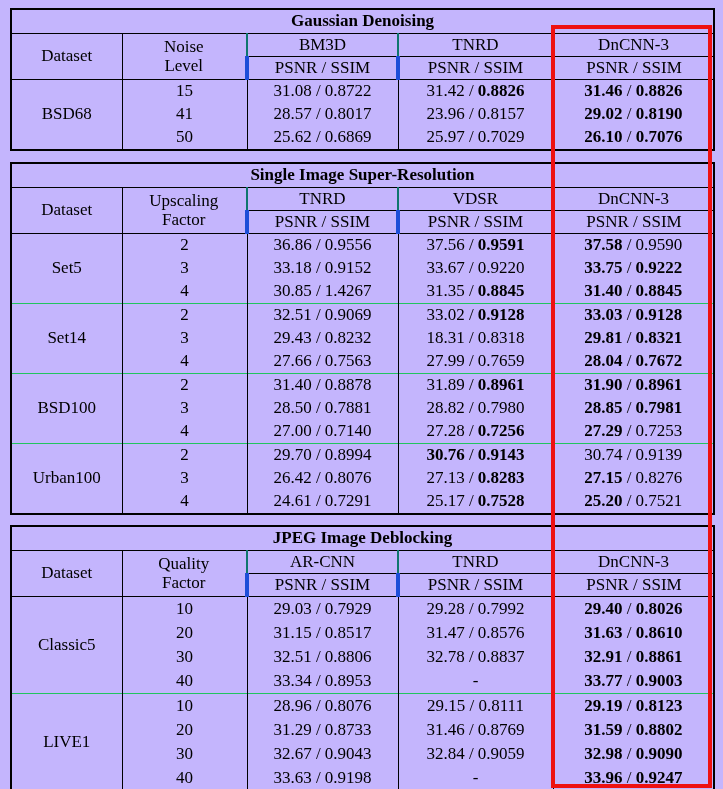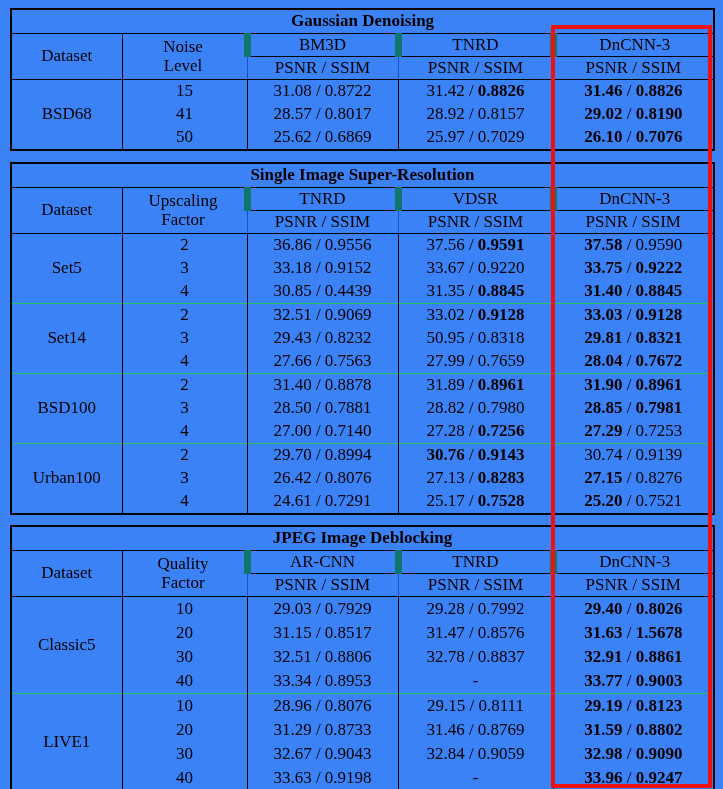--- a/index.html
+++ b/index.html
@@ -1,20 +1,20 @@
 <!DOCTYPE html>
 <html><head>
 <meta charset="utf-8">
 <style>
   html, body { margin: 0; padding: 0; background: #ffffff; }
   .page {
     position: relative;
     width: 723px;
     height: 789px;
-    background: #3b82f6;
+    background: #c4b5fd;
     color: #000000;
     font-family: "Liberation Serif", "DejaVu Serif", serif;
     overflow: hidden;
   }
   table.paper-table {
     border-collapse: collapse;
     table-layout: fixed;
     width: 703px;
     margin-left: 10px;
     border: 2px solid #000;
@@ -27,22 +27,22 @@
     vertical-align: middle;
     font-size: 17px;
     line-height: 1.08;
     padding: 0;
     overflow: hidden;
     white-space: nowrap;
   }
   td.t-title   { font-weight: bold; font-size: 17.5px; height: 23px; border-bottom: 1px solid #000; }
   td.h-dataset { border-bottom: 1px solid #000; }
   td.h-factor  { border-left: 1px solid #000; border-bottom: 1px solid #000; }
-  td.h-method  { border-left: 7px solid #0f766e; border-bottom: 1px solid #000; height: 22px; }
-  td.h-metric  { border-left: 1px solid #1d4ed8; border-bottom: 1px solid #000; height: 22px; }
+  td.h-method  { border-left: 2px solid #0f766e; border-bottom: 1px solid #000; height: 22px; }
+  td.h-metric  { border-left: 4px solid #1d4ed8; border-bottom: 1px solid #000; height: 22px; }
   .h-factor .hline { display: block; text-align: center; }
   tbody td { height: 23px; }
   table.rows-tall tbody td { height: 24px; }
   td.c-factor { border-left: 1px solid #000; }
   td.c-val    { border-left: 1px solid #000; }
   tr.group-first td { border-top: 1px solid #22c55e; }
   .bold { font-weight: bold; }
   .red-box {
     position: absolute;
     box-sizing: border-box;
@@ -89,21 +89,21 @@
         <tr class="group-first">
           <td class="c-dataset" rowspan="3">BSD68</td>
           <td class="c-factor">15</td>
           <td class="c-val"><span>31.08</span><span> / </span><span>0.8722</span></td>
           <td class="c-val"><span>31.42</span><span> / </span><span class="bold">0.8826</span></td>
           <td class="c-val"><span class="bold">31.46</span><span> / </span><span class="bold">0.8826</span></td>
         </tr>
         <tr>
           <td class="c-factor">41</td>
           <td class="c-val"><span>28.57</span><span> / </span><span>0.8017</span></td>
-          <td class="c-val"><span>28.92</span><span> / </span><span>0.8157</span></td>
+          <td class="c-val"><span>23.96</span><span> / </span><span>0.8157</span></td>
           <td class="c-val"><span class="bold">29.02</span><span> / </span><span class="bold">0.8190</span></td>
         </tr>
         <tr>
           <td class="c-factor">50</td>
           <td class="c-val"><span>25.62</span><span> / </span><span>0.6869</span></td>
           <td class="c-val"><span>25.97</span><span> / </span><span>0.7029</span></td>
           <td class="c-val"><span class="bold">26.10</span><span> / </span><span class="bold">0.7076</span></td>
         </tr>
       </tbody>
   </table>
@@ -145,35 +145,35 @@
           <td class="c-val"><span class="bold">37.58</span><span> / </span><span>0.9590</span></td>
         </tr>
         <tr>
           <td class="c-factor">3</td>
           <td class="c-val"><span>33.18</span><span> / </span><span>0.9152</span></td>
           <td class="c-val"><span>33.67</span><span> / </span><span>0.9220</span></td>
           <td class="c-val"><span class="bold">33.75</span><span> / </span><span class="bold">0.9222</span></td>
         </tr>
         <tr>
           <td class="c-factor">4</td>
-          <td class="c-val"><span>30.85</span><span> / </span><span>0.4439</span></td>
+          <td class="c-val"><span>30.85</span><span> / </span><span>1.4267</span></td>
           <td class="c-val"><span>31.35</span><span> / </span><span class="bold">0.8845</span></td>
           <td class="c-val"><span class="bold">31.40</span><span> / </span><span class="bold">0.8845</span></td>
         </tr>
         <tr class="group-first">
           <td class="c-dataset" rowspan="3">Set14</td>
           <td class="c-factor">2</td>
           <td class="c-val"><span>32.51</span><span> / </span><span>0.9069</span></td>
           <td class="c-val"><span>33.02</span><span> / </span><span class="bold">0.9128</span></td>
           <td class="c-val"><span class="bold">33.03</span><span> / </span><span class="bold">0.9128</span></td>
         </tr>
         <tr>
           <td class="c-factor">3</td>
           <td class="c-val"><span>29.43</span><span> / </span><span>0.8232</span></td>
-          <td class="c-val"><span>50.95</span><span> / </span><span>0.8318</span></td>
+          <td class="c-val"><span>18.31</span><span> / </span><span>0.8318</span></td>
           <td class="c-val"><span class="bold">29.81</span><span> / </span><span class="bold">0.8321</span></td>
         </tr>
         <tr>
           <td class="c-factor">4</td>
           <td class="c-val"><span>27.66</span><span> / </span><span>0.7563</span></td>
           <td class="c-val"><span>27.99</span><span> / </span><span>0.7659</span></td>
           <td class="c-val"><span class="bold">28.04</span><span> / </span><span class="bold">0.7672</span></td>
         </tr>
         <tr class="group-first">
           <td class="c-dataset" rowspan="3">BSD100</td>
@@ -249,21 +249,21 @@
           <td class="c-dataset" rowspan="4">Classic5</td>
           <td class="c-factor">10</td>
           <td class="c-val"><span>29.03</span><span> / </span><span>0.7929</span></td>
           <td class="c-val"><span>29.28</span><span> / </span><span>0.7992</span></td>
           <td class="c-val"><span class="bold">29.40</span><span> / </span><span class="bold">0.8026</span></td>
         </tr>
         <tr>
           <td class="c-factor">20</td>
           <td class="c-val"><span>31.15</span><span> / </span><span>0.8517</span></td>
           <td class="c-val"><span>31.47</span><span> / </span><span>0.8576</span></td>
-          <td class="c-val"><span class="bold">31.63</span><span> / </span><span class="bold">1.5678</span></td>
+          <td class="c-val"><span class="bold">31.63</span><span> / </span><span class="bold">0.8610</span></td>
         </tr>
         <tr>
           <td class="c-factor">30</td>
           <td class="c-val"><span>32.51</span><span> / </span><span>0.8806</span></td>
           <td class="c-val"><span>32.78</span><span> / </span><span>0.8837</span></td>
           <td class="c-val"><span class="bold">32.91</span><span> / </span><span class="bold">0.8861</span></td>
         </tr>
         <tr>
           <td class="c-factor">40</td>
           <td class="c-val"><span>33.34</span><span> / </span><span>0.8953</span></td>

